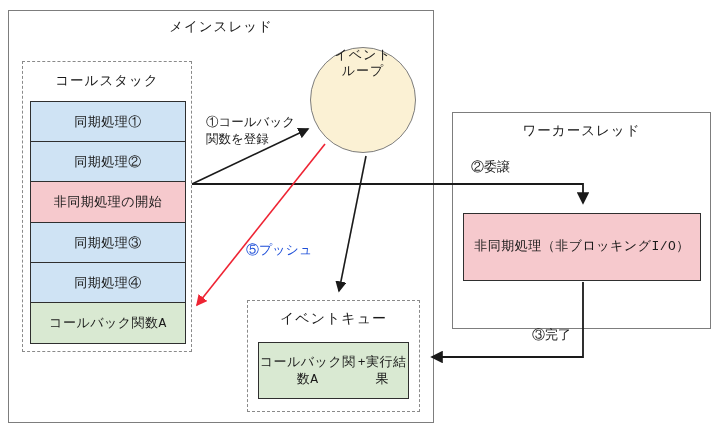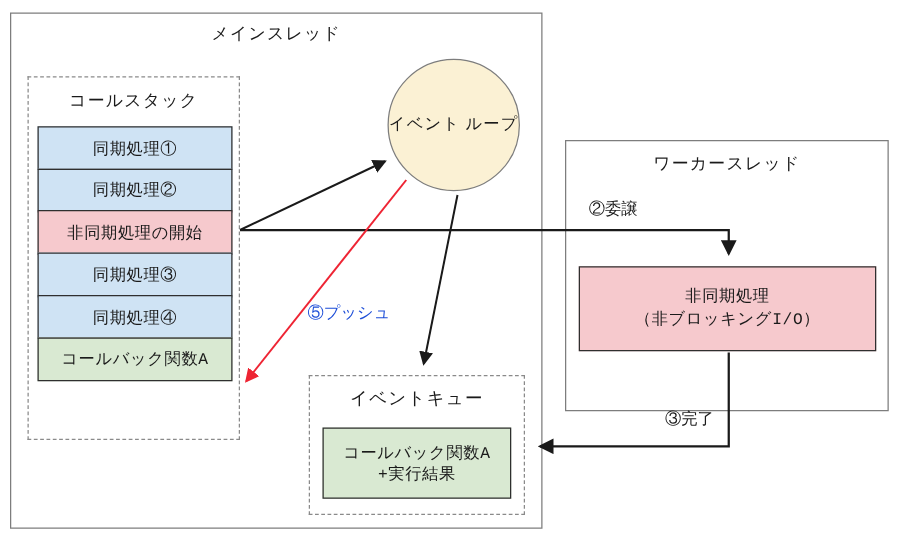--- a/index.html
+++ b/index.html
@@ -4,38 +4,38 @@
 <style>
   html,body{margin:0;padding:0;background:#ffffff;}
   .canvas{
     position:relative;width:720px;height:431px;background:#ffffff;
     font-family:Liberation Mono, monospace;
     color:#1a1a1a;overflow:hidden;
   }
   .box{position:absolute;border:1.5px solid #7d7d7d;background:#ffffff;box-sizing:border-box;}
   .dashed{position:absolute;border:1.6px dashed #8a8a8a;background:#ffffff;box-sizing:border-box;}
   .box-title{position:absolute;left:0;right:0;text-align:center;font-size:13.5px;letter-spacing:1px;}
-  .stack{position:absolute;left:30px;top:101px;width:156px;height:204px;display:flex;flex-direction:column;border-radius:21px;}
+  .stack{position:absolute;left:30px;top:101px;width:156px;height:243px;display:flex;flex-direction:column;border-radius:21px;}
   .stack-row{
     flex:1;display:flex;align-items:center;justify-content:center;
     border:1.6px solid #2f2f2f;box-sizing:border-box;font-size:13px;letter-spacing:0.5px;
   }
   .stack-row + .stack-row{margin-top:-1.6px;}
   .bg-sync{background:#cfe3f4;}
   .bg-async{background:#f6c9cd;}
   .bg-callback{background:#d9e9d2;}
   .circle{
     position:absolute;left:310px;top:47px;width:106px;height:106px;border-radius:50%;
     background:#fbf1d4;border:1.6px solid #7d7d7d;box-sizing:border-box;
-    display:flex;flex-direction:row;align-items:center;justify-content:space-between;
+    display:flex;flex-direction:column;align-items:center;justify-content:flex-start;
     font-size:13px;line-height:16px;letter-spacing:1px;text-align:center;z-index:2;
   }
   .inner-box{
     position:absolute;border:1.6px solid #2f2f2f;box-sizing:border-box;
-    display:flex;flex-direction:column;align-items:center;justify-content:center;
+    display:flex;flex-direction:row;align-items:center;justify-content:center;
     font-size:13px;line-height:18px;text-align:center;letter-spacing:0.5px;
   }
   .arrow-label{position:absolute;font-size:13px;line-height:17px;z-index:4;white-space:nowrap;}
   .arrow-label .ln{display:block;}
   .red-text{color:#1d4ed8;}
   svg.overlay{position:absolute;left:0;top:0;z-index:3;pointer-events:none;}
 </style>
 </head>
 <body>
 
@@ -105,17 +105,21 @@
 
     <path d="M192,184 L583,184 L583,203" fill="none" stroke="#1a1a1a" stroke-width="1.8" marker-end="url(#head-black)"></path>
 
     <path d="M583,282 L583,357 L432,357" fill="none" stroke="#1a1a1a" stroke-width="1.8" marker-end="url(#head-black)"></path>
 
     <path d="M366,156 L339,291" fill="none" stroke="#1a1a1a" stroke-width="1.6" marker-end="url(#head-black)"></path>
 
     <path d="M325,144 L197,305" fill="none" stroke="#ee2433" stroke-width="1.6" marker-end="url(#head-red)"></path>
   </svg>
 
+  <div class="arrow-label" style="left:206px;top:115px;font-size:12.5px;">
+    <span class="ln">①コールバック</span>
+    <span class="ln">関数を登録</span>
+  </div>
   <div class="arrow-label" style="left:471px;top:159px;">②委譲</div>
   <div class="arrow-label" style="left:532px;top:327px;">③完了</div>
   <div class="arrow-label red-text" style="left:246px;top:242px;">⑤プッシュ</div>
 
 </div>
 
 </body></html>

